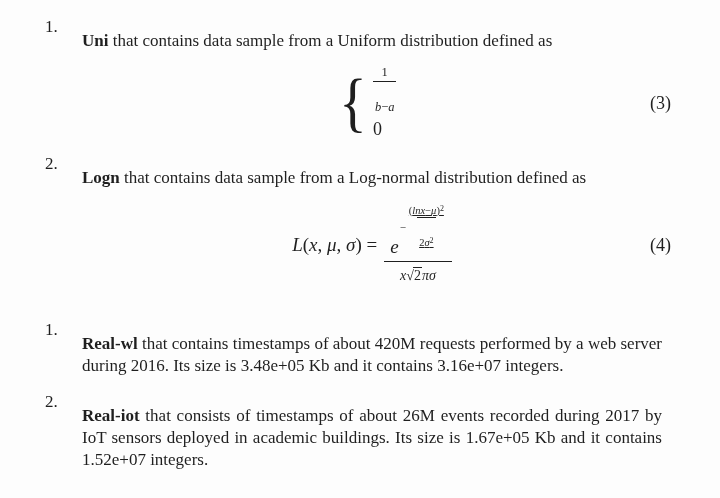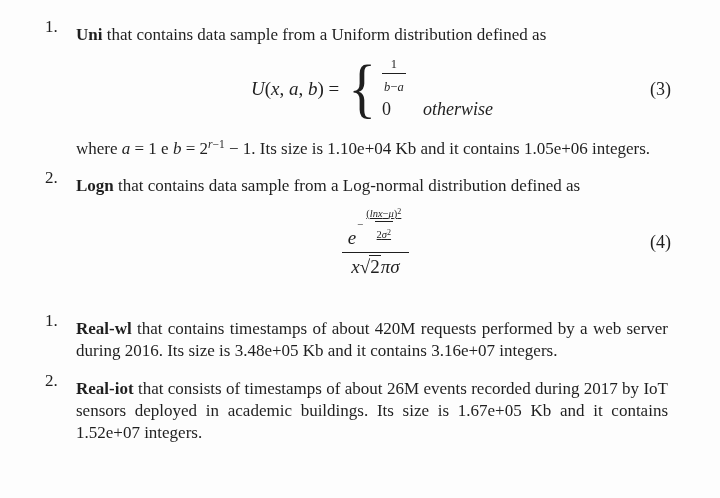--- a/index.html
+++ b/index.html
@@ -14,63 +14,63 @@
     font-size: 17px;
     line-height: 22px;
     padding: 16px 44px 0 45px;
     overflow: hidden;
   }
   .list { margin: 0; }
   .list2 { margin-top: 20px; }
   .item { display: flex; }
   .item-no { flex: none; width: 23px; }
   .item-body { flex: 1; min-width: 0; }
-  .para { margin: 8px; text-align: justify; }
+  .para { margin: 14px; text-align: justify; }
   .seg-r { font-style: normal; }
   .seg-i { font-style: italic; }
   .seg-b { font-weight: bold; }
   .seg-sup, .seg-isup { font-size: 11.5px; vertical-align: 5.5px; }
   .seg-isup { font-style: italic; }
 
   
   .display-eq { position: relative; }
   .eq3 { margin: 12px 0 13px 0; }
   .eq4 { margin: 9px 0 12px 0; }
   .eq-center { display: flex; align-items: center; justify-content: center; font-size: 19px; }
   .eq-no {
     position: absolute; right: 5px; top: 50%;
     transform: translateY(-50%);
     font-size: 18px;
   }
   .eq-lhs { white-space: pre; }
 
   
   .frac { display: inline-flex; flex-direction: column; align-items: center; line-height: 1.1; text-align: center; }
-  .fr-den { border-top: 1px solid #1f1f1f; padding: 7px 2px 0 2px; }
+  .fr-den { border-top: 1px solid #1f1f1f; padding: 19px 2px 0 2px; }
   .fr-num { padding: 0 2px 1px 2px; }
 
   
   .brace {
     display: inline-block;
     font-size: 58px;
     line-height: 0.9;
     font-weight: 400;
     transform: scaleY(1.12);
     margin: 0 6px 0 9px;
   }
   .cases { display: flex; flex-direction: column; justify-content: center; row-gap: 3px; font-size: 18px; }
   .case-row { display: flex; align-items: center; }
   .case-val { flex: none; width: 41px; display: inline-flex; align-items: center; }
   .fr-small { font-size: 12.5px; }
   .case-cond { white-space: pre; }
 
   
   .bigfrac { display: inline-flex; flex-direction: column; align-items: center; margin-left: 7px; }
   .bf-num { display: inline-flex; align-items: flex-start; border-bottom: 1.2px solid #1f1f1f; padding: 2px 6px 3px 6px; }
-  .bf-den { padding-top: 3px; font-size: 19px; white-space: pre; }
+  .bf-den { padding-top: 3px; font-size: 14px; white-space: pre; }
   .e-base { font-size: 19px; align-self: flex-end; }
   .e-exp { display: inline-flex; align-items: center; font-size: 11px; margin: 0 0 9px 1px; }
   .exp-minus { margin-right: 1px; }
   .fr-tiny { font-size: 10.5px; text-decoration: underline; }
   .fr-tiny .seg-sup, .fr-tiny .seg-isup { font-size: 8px; vertical-align: 3px; }
   .sqrt-sign { font-style: normal; margin-right: -1px; }
   .radicand { border-top: 1.2px solid #1f1f1f; font-style: normal; padding: 0 1px; }
 </style>
 </head>
 <body>
@@ -79,51 +79,49 @@
 
   <div class="list">
 
     <div class="item">
       <span class="item-no">1.</span>
       <div class="item-body">
         <p class="para"><span class="seg-b">Uni</span><span class="seg-r"> that contains data sample from a Uniform distribution defined as</span></p>
 
         <div class="display-eq eq3">
           <div class="eq-center">
-            <span class="eq-lhs"><span class="seg-i">U</span><span class="seg-r">(</span><span class="seg-i">x</span><span class="seg-r">, </span><span class="seg-i">a</span><span class="seg-r">, </span><span class="seg-i">b</span><span class="seg-r">) =</span></span>
             <span class="brace">{</span>
             <div class="cases">
               <div class="case-row">
                 <span class="case-val">
                   <span class="frac fr-small">
                     <span class="fr-num">1</span>
                     <span class="fr-den"><span class="seg-i">b</span><span class="seg-r">−</span><span class="seg-i">a</span></span>
                   </span>
                 </span>
               </div>
               <div class="case-row">
                 <span class="case-val">0</span>
-                <span class="case-cond"><span class="seg-i">otherwise</span></span>
               </div>
             </div>
           </div>
           <span class="eq-no">(3)</span>
         </div>
 
-        <p class="para"><span class="seg-r">where </span><span class="seg-i">a</span><span class="seg-r"> = 1 e </span><span class="seg-i">b</span><span class="seg-r"> = 2</span><span class="seg-isup">r</span><span class="seg-sup">−1</span><span class="seg-r"> − 1. Its size is 1.10e+04 Kb and it contains 1.05e+06 integers.</span></p>
       </div>
     </div>
 
     <div class="item">
       <span class="item-no">2.</span>
       <div class="item-body">
         <p class="para"><span class="seg-b">Logn</span><span class="seg-r"> that contains data sample from a Log-normal distribution defined as</span></p>
 
         <div class="display-eq eq4">
           <div class="eq-center">
+            <span class="eq-lhs"><span class="seg-i">L</span><span class="seg-r">(</span><span class="seg-i">x</span><span class="seg-r">, </span><span class="seg-i">μ</span><span class="seg-r">, </span><span class="seg-i">σ</span><span class="seg-r">) =</span></span>
             <span class="bigfrac">
               <span class="bf-num">
                 <span class="e-base seg-i">e</span>
                 <span class="e-exp">
                   <span class="exp-minus">−</span>
                   <span class="frac fr-tiny">
                     <span class="fr-num"><span class="seg-r">(</span><span class="seg-i">lnx</span><span class="seg-r">−</span><span class="seg-i">μ</span><span class="seg-r">)</span><span class="seg-sup">2</span></span>
                     <span class="fr-den"><span class="seg-r">2</span><span class="seg-i">σ</span><span class="seg-sup">2</span></span>
                   </span>
                 </span>

